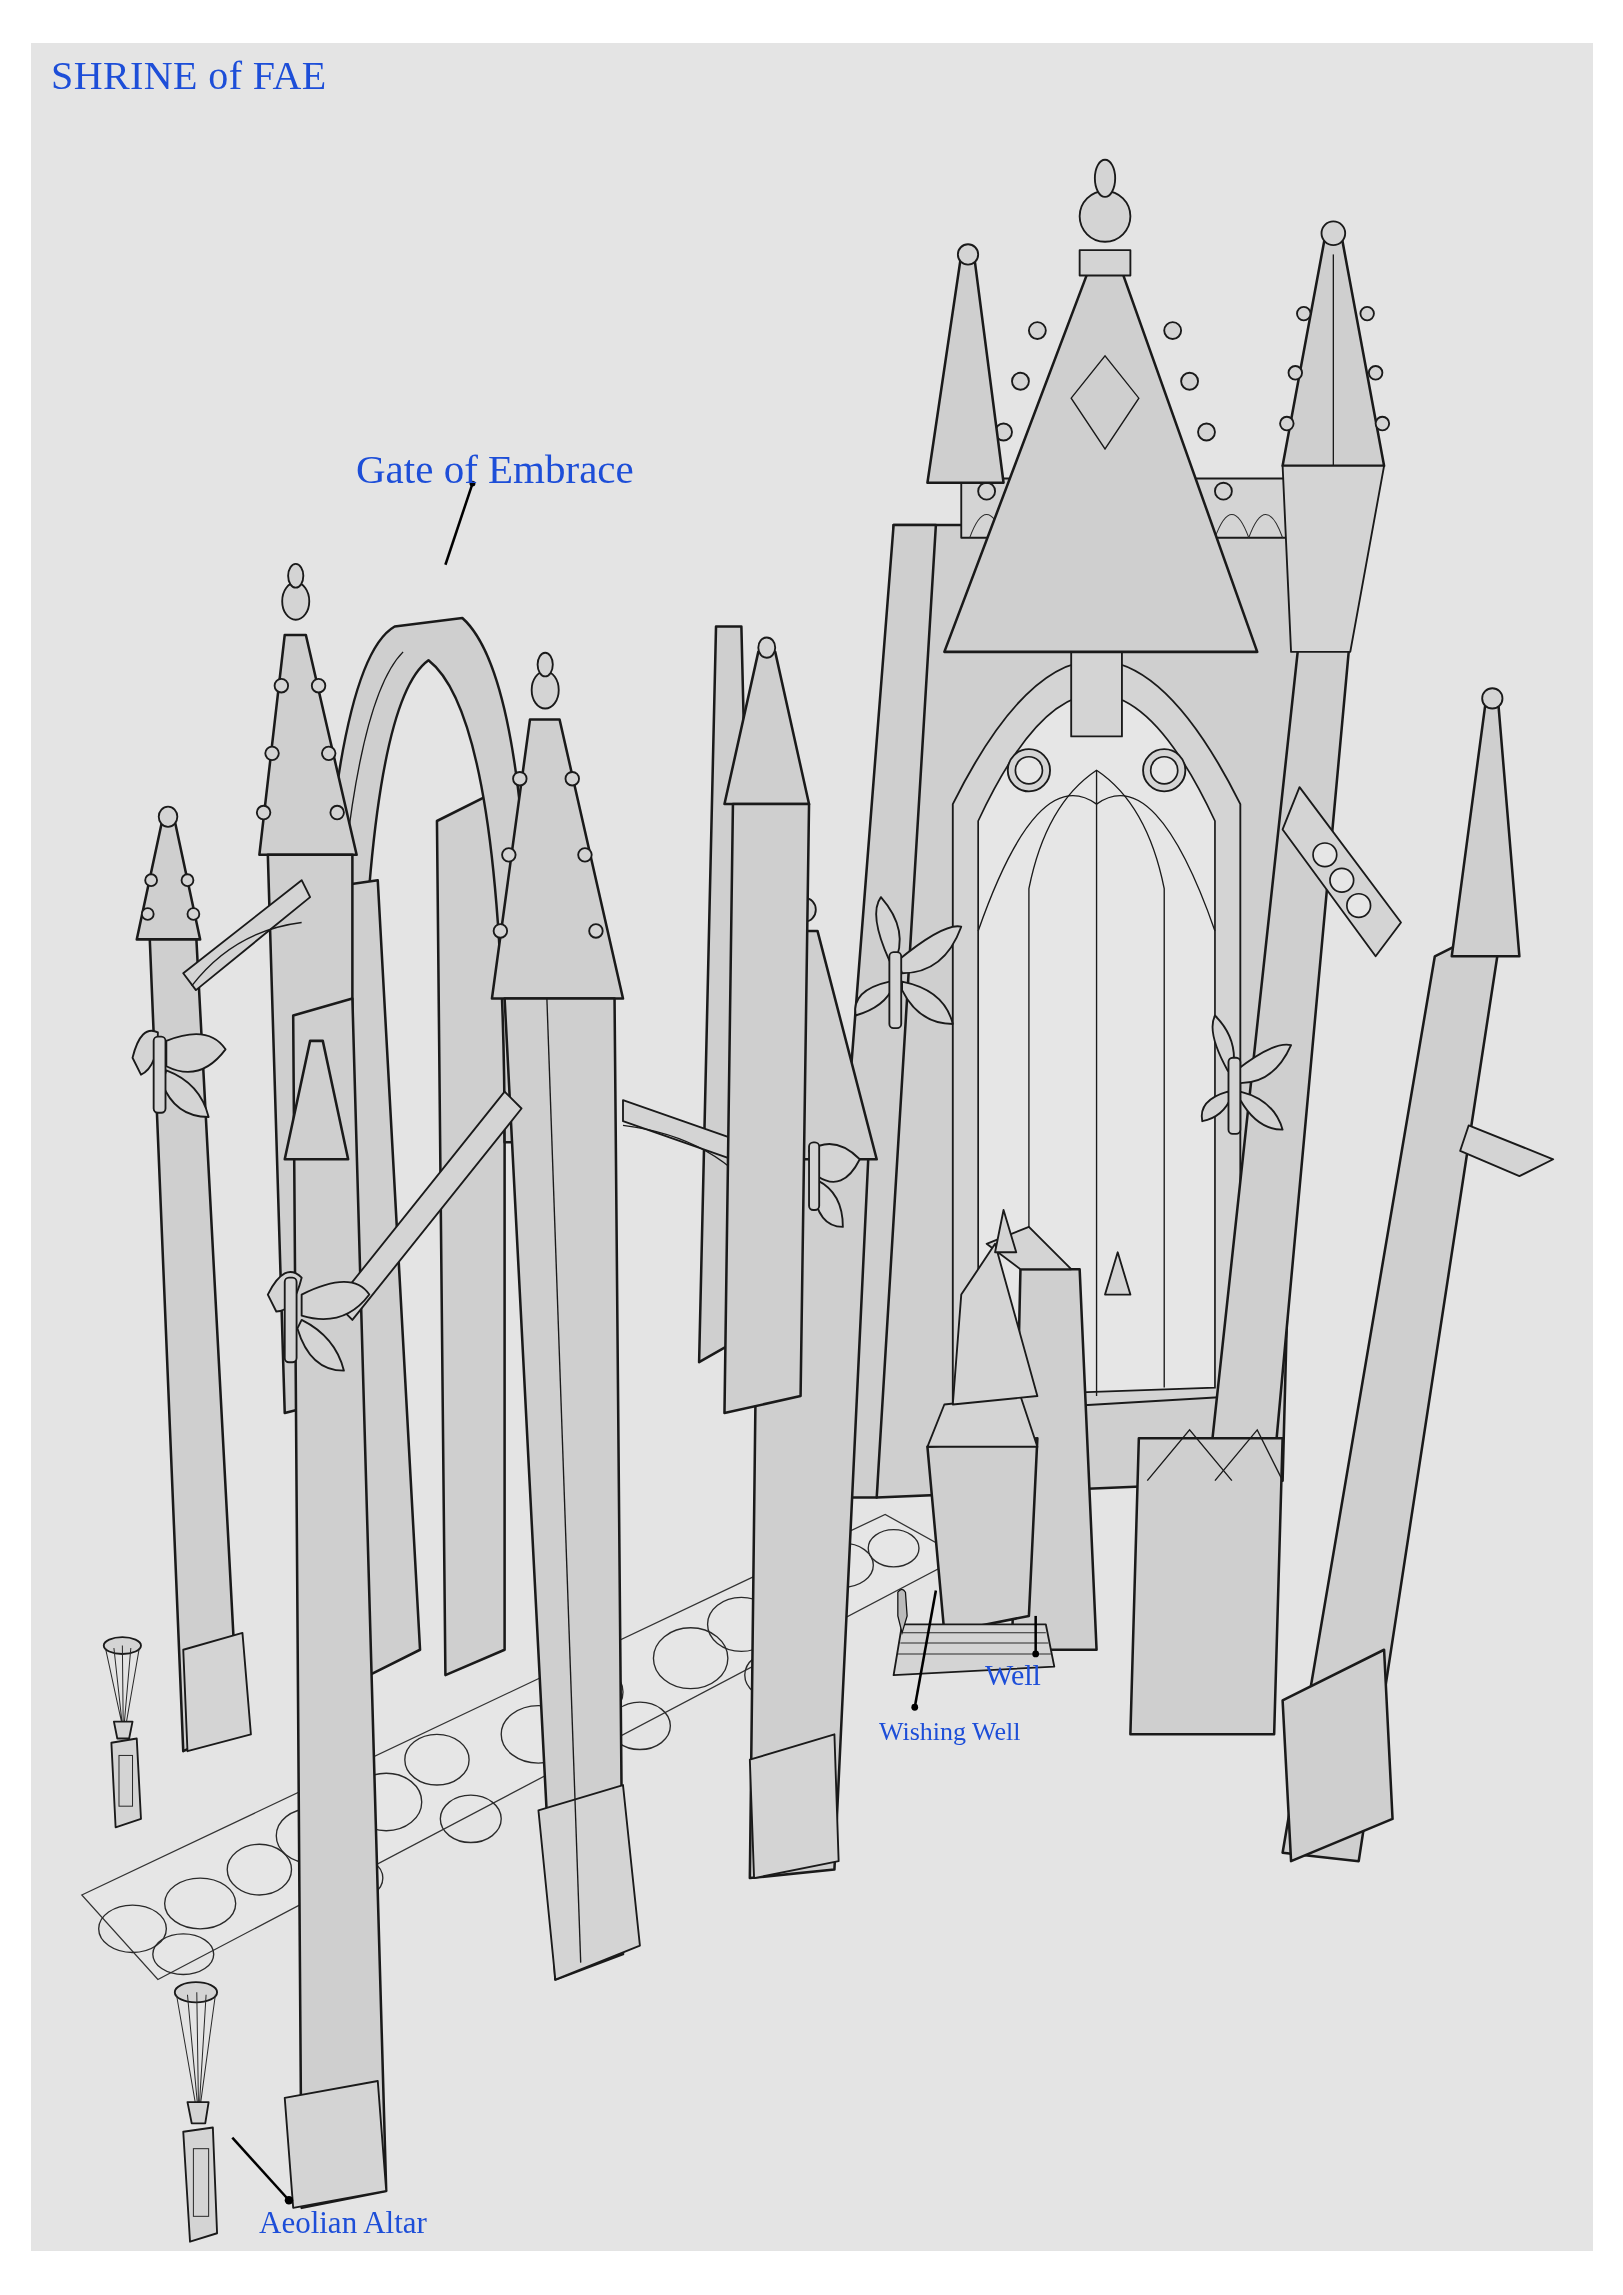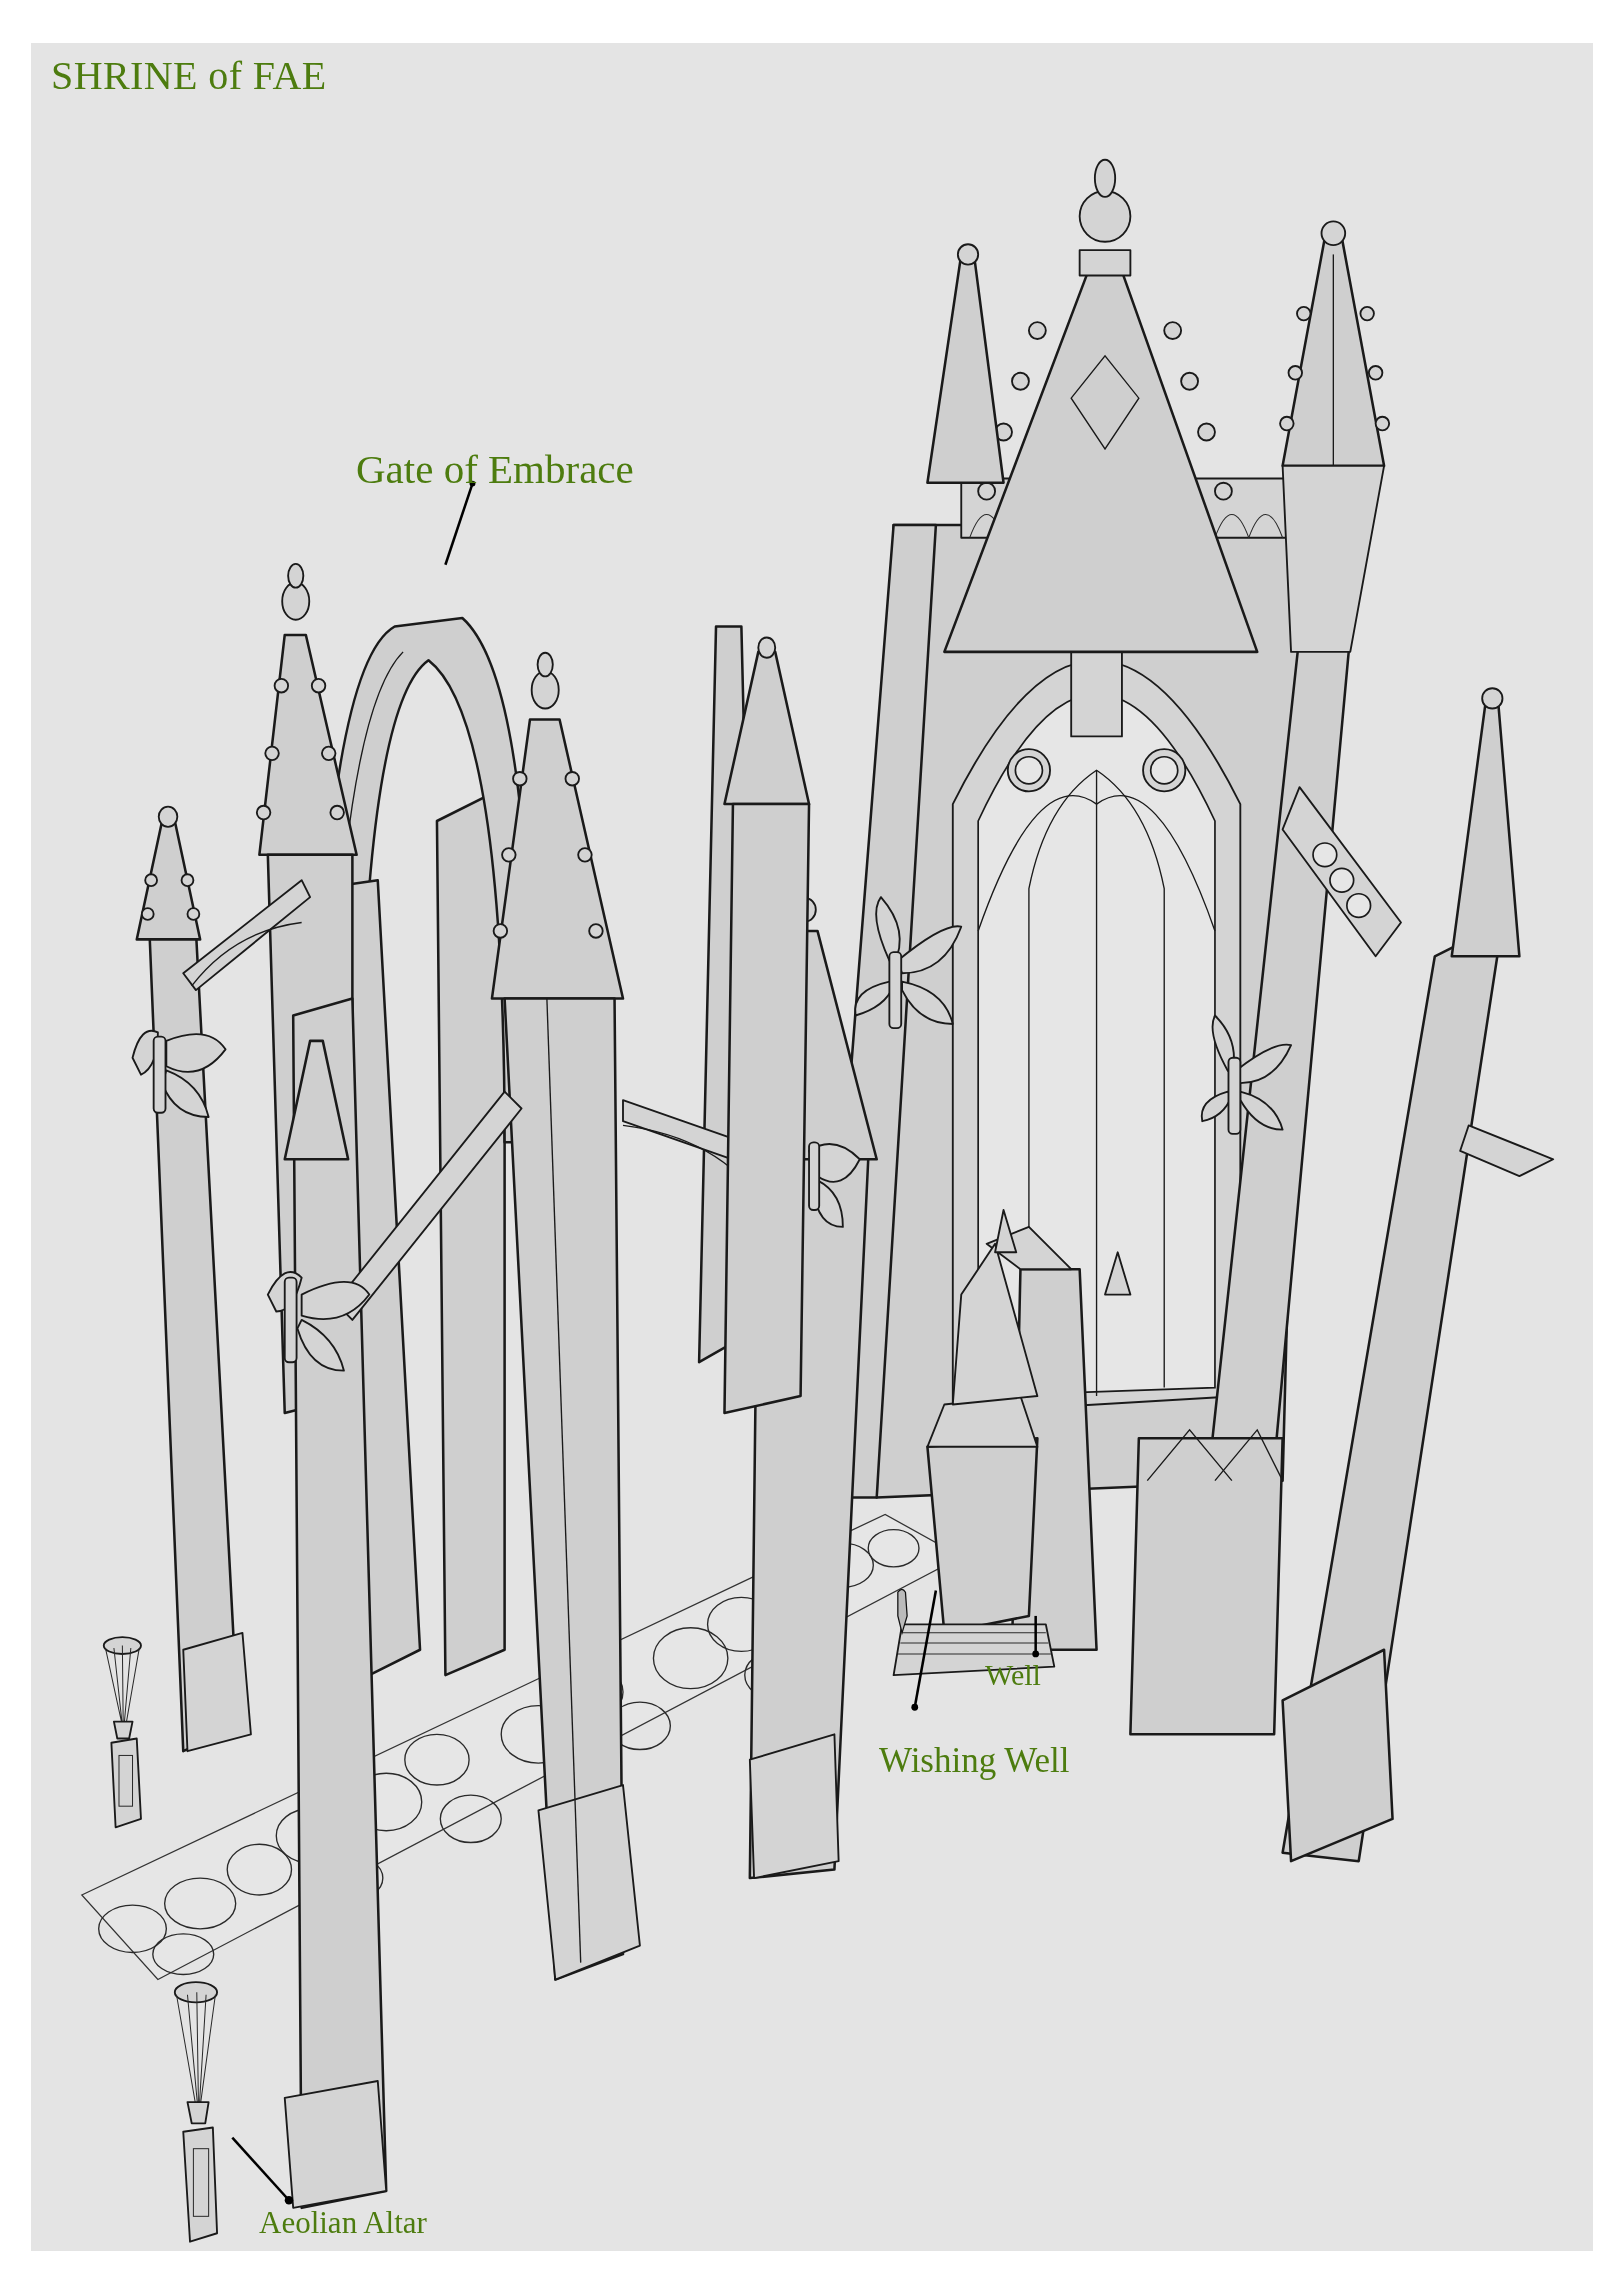--- a/index.html
+++ b/index.html
@@ -1,25 +1,25 @@
 <!DOCTYPE html>
 <html style="font-size:13.5px"><head>
 <meta charset="utf-8">
 <style>
   html, body { margin: 0; padding: 0; background: #ffffff; }
   body { width: 1623px; height: 2295px; position: relative; overflow: hidden;
          font-family: "Liberation Serif", "DejaVu Serif", serif; }
   #panel { position: absolute; left: 31px; top: 43px; width: 1562px; height: 2208px;
            background: #e4e4e4; overflow: hidden; }
   #art { position: absolute; left: 0; top: 0; width: 1562px; height: 2208px; }
-  .lbl { position: absolute; color: #4d7c0f; white-space: nowrap; line-height: 1; }
+  .lbl { position: absolute; color: #1d4ed8; white-space: nowrap; line-height: 1; }
   #title { left: 20px; top: 12.7px; font-size: 40px; letter-spacing: 0.4px; }
   #lbl-gate { left: 325px; top: 406px; font-size: 41px; }
   #lbl-altar { left: 954px; top: 1617px; font-size: 30px; }
-  #lbl-well { left: 848px; top: 1676px; font-size: 35px; margin-top: 24px; }
+  #lbl-well { left: 848px; top: 1676px; font-size: 26px; }
   #lbl-harp { left: 228px; top: 2164px; font-size: 31px; }
   .st { fill: #cfcfcf; stroke: #1a1a1a; stroke-width: 3; stroke-linejoin: round; }
   .st2 { fill: #d4d4d4; stroke: #1a1a1a; stroke-width: 2.2; stroke-linejoin: round; }
   .ln { fill: none; stroke: #1a1a1a; stroke-width: 1.6; }
   .thin { fill: none; stroke: #2a2a2a; stroke-width: 1.2; }
   .win { fill: #e6e6e6; stroke: #1a1a1a; stroke-width: 2; }
   .stone { fill: none; stroke: #2a2a2a; stroke-width: 1.6; }
   .lead { stroke: #000; stroke-width: 3; fill: none; }
   .dot { fill: #000; }
 </style>

